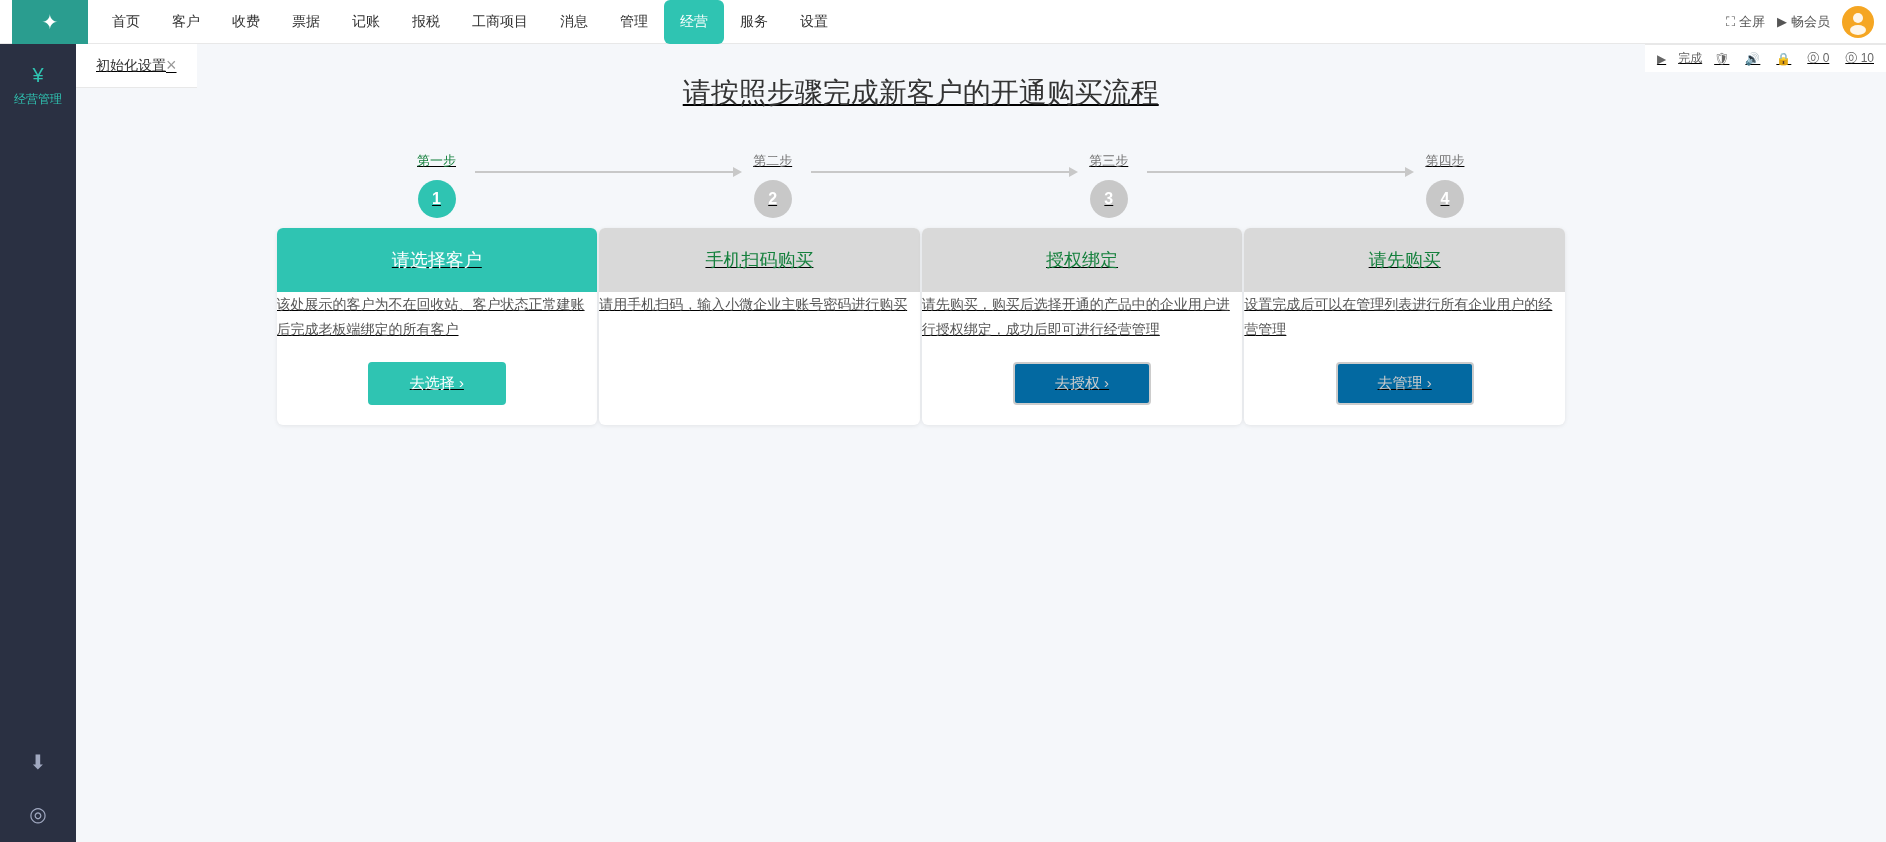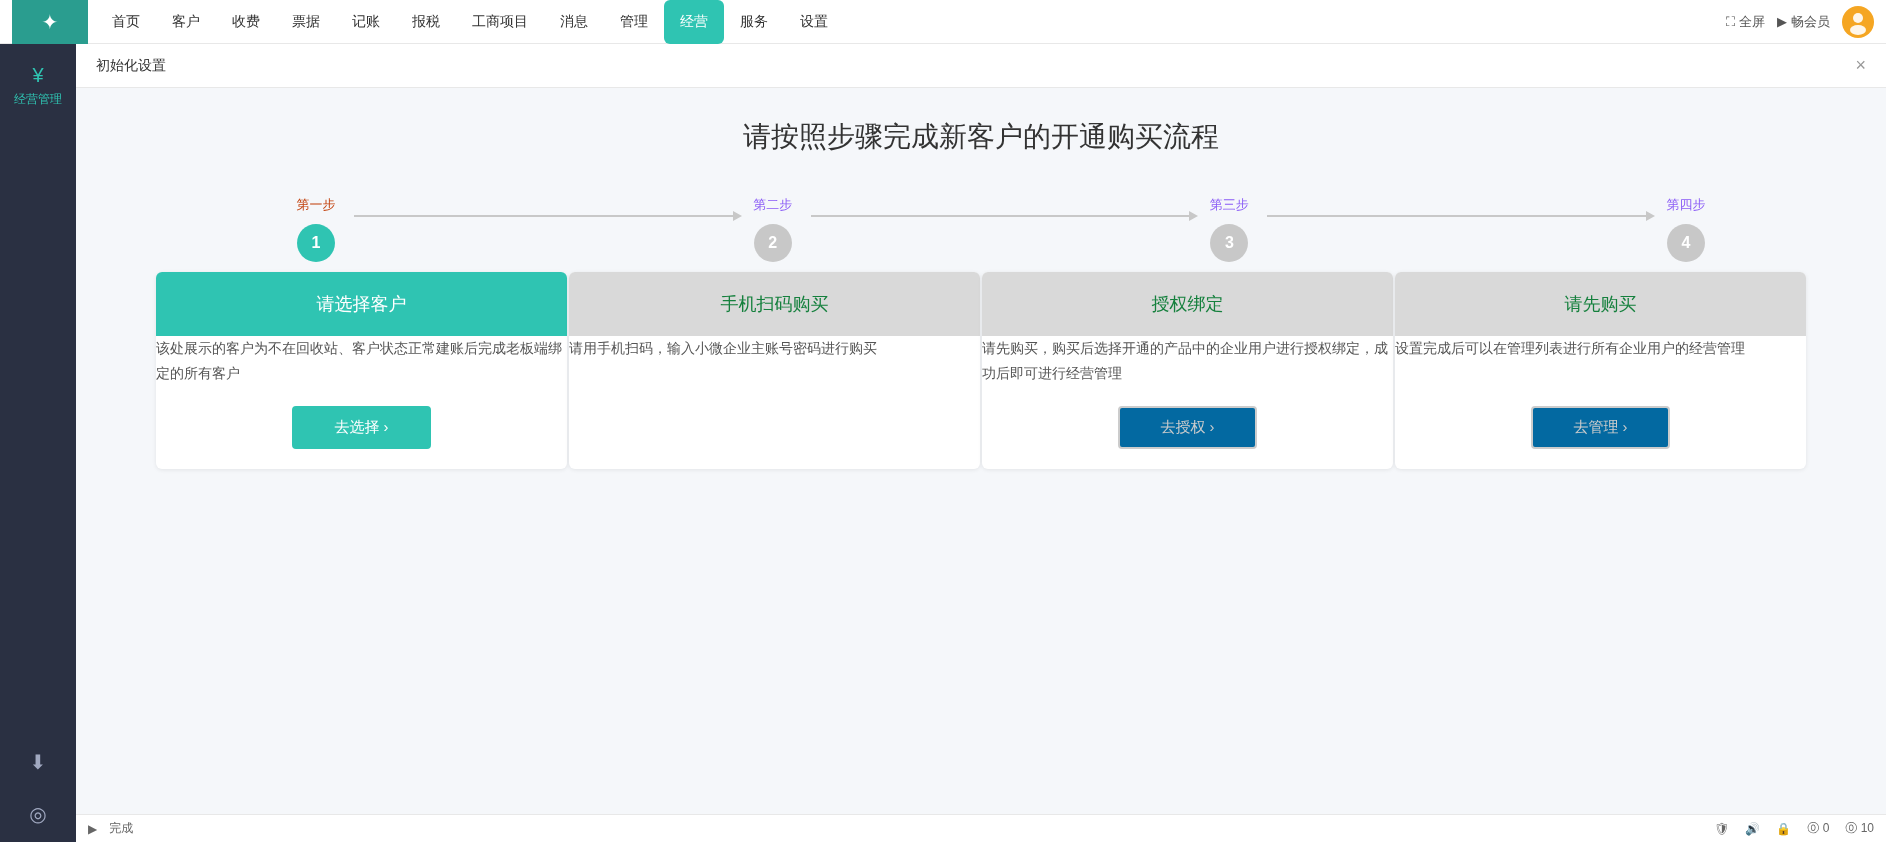--- a/index.html
+++ b/index.html
@@ -50,22 +50,23 @@
       align-items: center; padding: 12px 0;
       color: #a0a8c0; font-size: 12px; cursor: pointer;
     }
     .sidebar-item.active { color: #2fc4b2; }
     .sidebar-icon { font-size: 20px; margin-bottom: 4px; }
     .sidebar-bottom { margin-top: auto; }
 
     
     .main-content {
       flex: 1; background: #f5f7fa;
-      display: flex; flex-direction: column;
+      display: flex; flex-direction: row;
       overflow: hidden;
+      text-decoration: underline;
     }
 
     
     .page-header {
       background: #fff; padding: 0 20px;
       height: 44px; display: flex; align-items: center;
       justify-content: space-between;
       border-bottom: 1px solid #e8e8e8;
     }
     .page-title { font-size: 14px; color: #333; }
@@ -134,22 +135,22 @@
 
     .big-steps-row {
       display: flex; align-items: center;
       padding: 0 100px 0 140px;
       margin-bottom: 10px;
     }
     .big-step {
       display: flex; flex-direction: column; align-items: center;
       min-width: 80px;
     }
-    .big-step-label { font-size: 13px; color: #8b5cf6; margin-bottom: 10px; text-align: center; }
-    .big-step-label.active { color: #c2410c; }
+    .big-step-label { font-size: 13px; color: #737373; margin-bottom: 10px; text-align: center; }
+    .big-step-label.active { color: #15803d; }
     .big-step-circle {
       width: 38px; height: 38px; border-radius: 50%;
       display: flex; align-items: center; justify-content: center;
       font-size: 16px; font-weight: bold; color: #fff;
     }
     .big-step-circle.active { background: #2fc4b2; }
     .big-step-circle.inactive { background: #c8c8c8; }
     .big-connector {
       flex: 1; height: 2px; background: #c8c8c8;
       position: relative; margin-top: 19px; 

